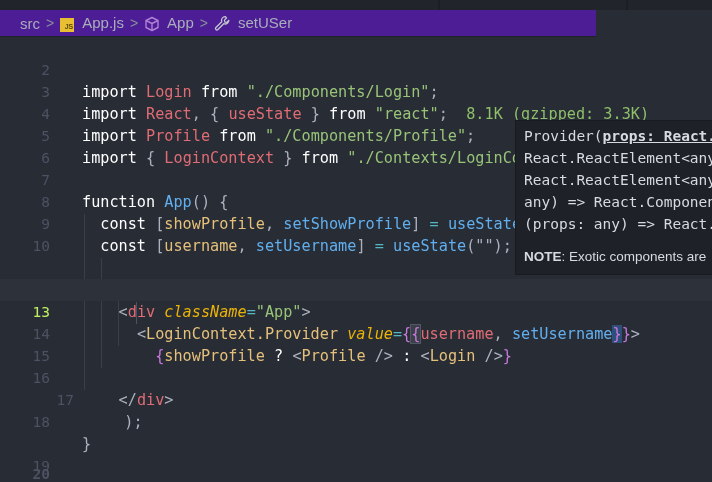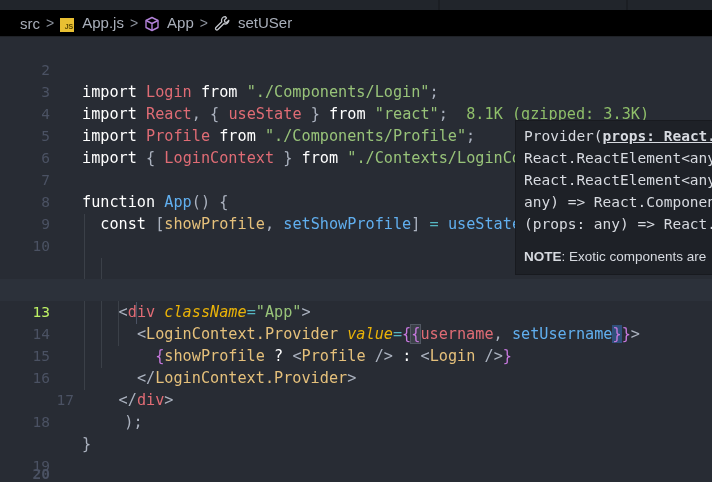--- a/index.html
+++ b/index.html
@@ -9,22 +9,22 @@
     font-family:"DejaVu Sans Mono", "Liberation Mono", monospace;
     position:relative;
   }
   .topstrip {
     position:absolute; left:0; top:0; width:712px; height:10px;
     background:#21252b;
   }
   .topstrip .sep { position:absolute; left:438px; top:0; width:2px; height:10px; background:#1b1e23; }
   .topstrip .sep2 { position:absolute; left:626px; top:0; width:2px; height:10px; background:#1b1e23; }
   .breadcrumb {
-    position:absolute; left:0; top:10px; width:712px; height:27px;
-    background:#000000;
+    position:absolute; left:0; top:10px; width:596px; height:27px;
+    background:#4c1d95;
     border-bottom:1px solid #1f2227;
     display:flex; align-items:center;
     font-family:"Liberation Sans", sans-serif; font-size:15px; color:#a9afba;
     padding-left:20px; box-sizing:border-box;
   }
   .breadcrumb .crumb { margin-right:6px; cursor:pointer; }
   .breadcrumb .chev { margin-right:6px; color:#8a909b; font-size:14px; }
   .js-icon {
     display:inline-block; width:14px; height:14px; background:#e8bf32;
     color:#5a4700; font-size:7px; font-weight:bold; line-height:18px;
@@ -140,20 +140,21 @@
     <span class="code"><span class="kw">function</span> <span class="fn">App</span><span class="punc">()</span> <span class="punc">{</span></span>
   </div>
 
   <div class="line" style="top:131px;">
     <span class="ln">8</span>
     <span class="code">  <span class="kw">const</span> <span class="punc">[</span><span class="par">showProfile</span><span class="punc">,</span> <span class="fn">setShowProfile</span><span class="punc">]</span> <span class="op">=</span> <span class="fn">useState</span><span class="punc">(</span></span>
   </div>
 
   <div class="line" style="top:153px;">
     <span class="ln">9</span>
+    <span class="code">  <span class="kw">const</span> <span class="punc">[</span><span class="par">username</span><span class="punc">,</span> <span class="fn">setUsername</span><span class="punc">]</span> <span class="op">=</span> <span class="fn">useState</span><span class="punc">("");</span></span>
   </div>
 
   <div class="line" style="top:175px;">
     <span class="ln">10</span>
   </div>
 
 
   <div class="line" style="top:219px;">
     <span class="ln">12</span>
     <span class="code">    <span class="punc">&lt;</span><span class="tagh">div</span> <span class="attr">className</span><span class="op">=</span><span class="str">"App"</span><span class="punc">&gt;</span></span>
@@ -164,21 +165,20 @@
     <span class="code">      <span class="punc">&lt;</span><span class="tag">LoginContext.Provider</span> <span class="attr">value</span><span class="op">=</span><span class="brace">{</span><span class="brace match">{</span><span class="var">username</span><span class="punc">,</span> <span class="fn">setUsername</span><span class="brace cursorbrace">}</span><span class="brace">}</span><span class="punc">&gt;</span></span>
   </div>
 
   <div class="line" style="top:263px;">
     <span class="ln">14</span>
     <span class="code">        <span class="brace">{</span><span class="tag">showProfile</span> <span class="kw">?</span> <span class="punc">&lt;</span><span class="tag">Profile</span> <span class="punc">/&gt;</span> <span class="kw">:</span> <span class="punc">&lt;</span><span class="tag">Login</span> <span class="punc">/&gt;</span><span class="brace">}</span></span>
   </div>
 
   <div class="line" style="top:285px;padding-left:12px;">
     <span class="ln">15</span>
-    <span class="code">      <span class="punc">&lt;/</span><span class="tag">LoginContext.Provider</span><span class="punc">&gt;</span></span>
   </div>
 
   <div class="line" style="top:307px;">
     <span class="ln">16</span>
     <span class="code">    <span class="punc">&lt;/</span><span class="tagh">div</span><span class="punc">&gt;</span></span>
   </div>
 
   <div class="line" style="top:329px;margin-left:24px;">
     <span class="ln">17</span>
     <span class="code">  <span class="punc">);</span></span>

